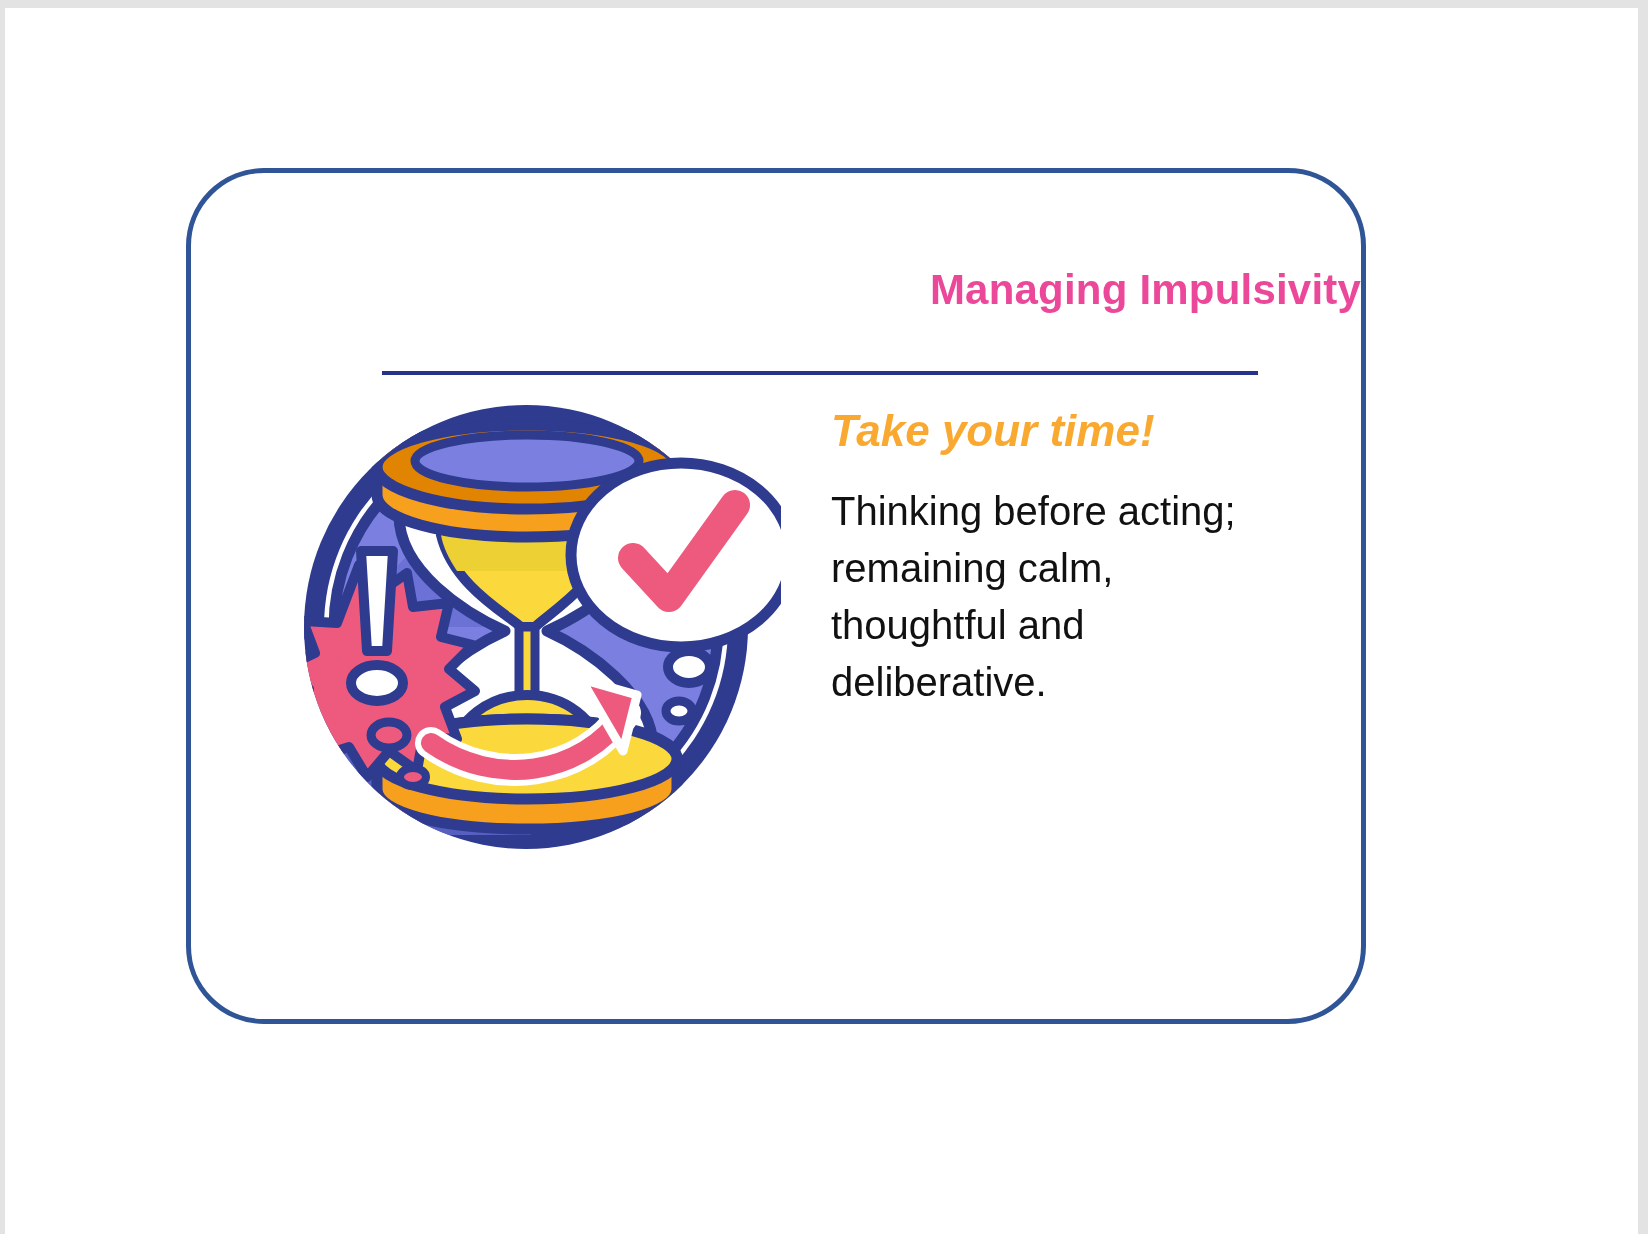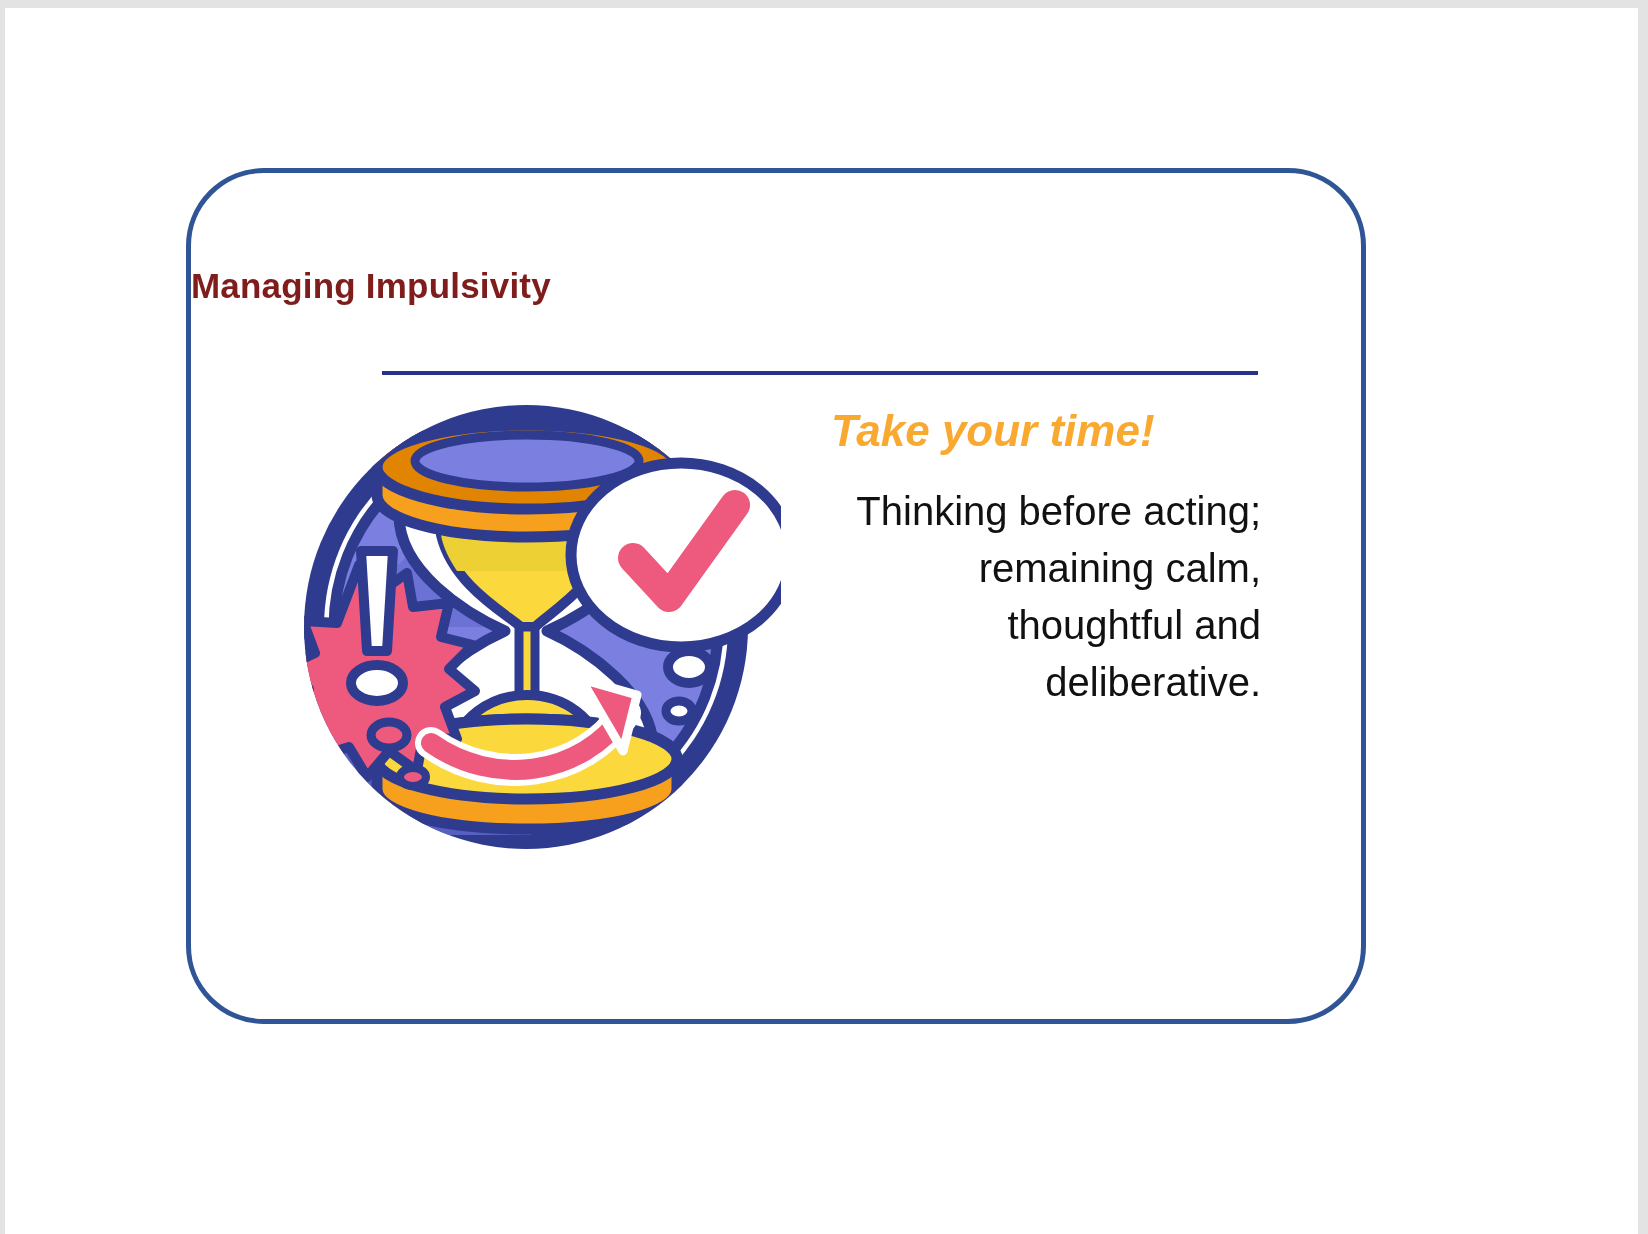--- a/index.html
+++ b/index.html
@@ -37,24 +37,24 @@
     box-sizing: border-box;
     background: #ffffff;
   }
 
   
   #card-title {
     position: absolute;
     left: 0;
     top: 95px;
     width: 100%;
-    text-align: left;
-    font-size: 35px;
+    text-align: right;
+    font-size: 42px;
     font-weight: bold;
-    color: #7f1d1d;
+    color: #ec4899;
     letter-spacing: 0.2px;
     line-height: 1.05;
   }
 
   #title-divider {
     position: absolute;
     left: 191px;
     top: 198px;
     width: 876px;
     height: 4px;
@@ -102,21 +102,20 @@
     white-space: nowrap;
   }
 
   #description {
     font-size: 40px;
     color: #111111;
     line-height: 1.42;
     margin: 0;
     font-weight: normal;
     max-width: 430px;
-    text-align: right;
   }
 </style>
 </head>
 <body>
 
 <div id="slide-page">
 
   <div id="content-card">
 
     <div id="card-title">Managing Impulsivity</div>

